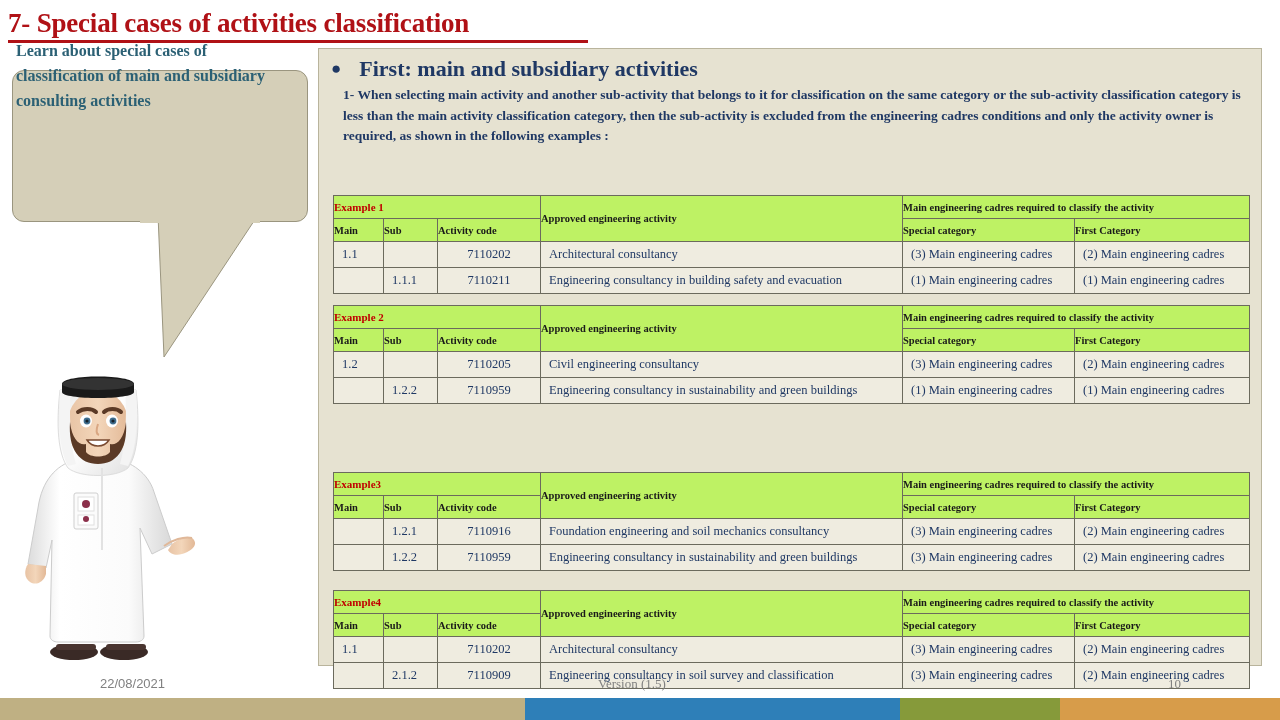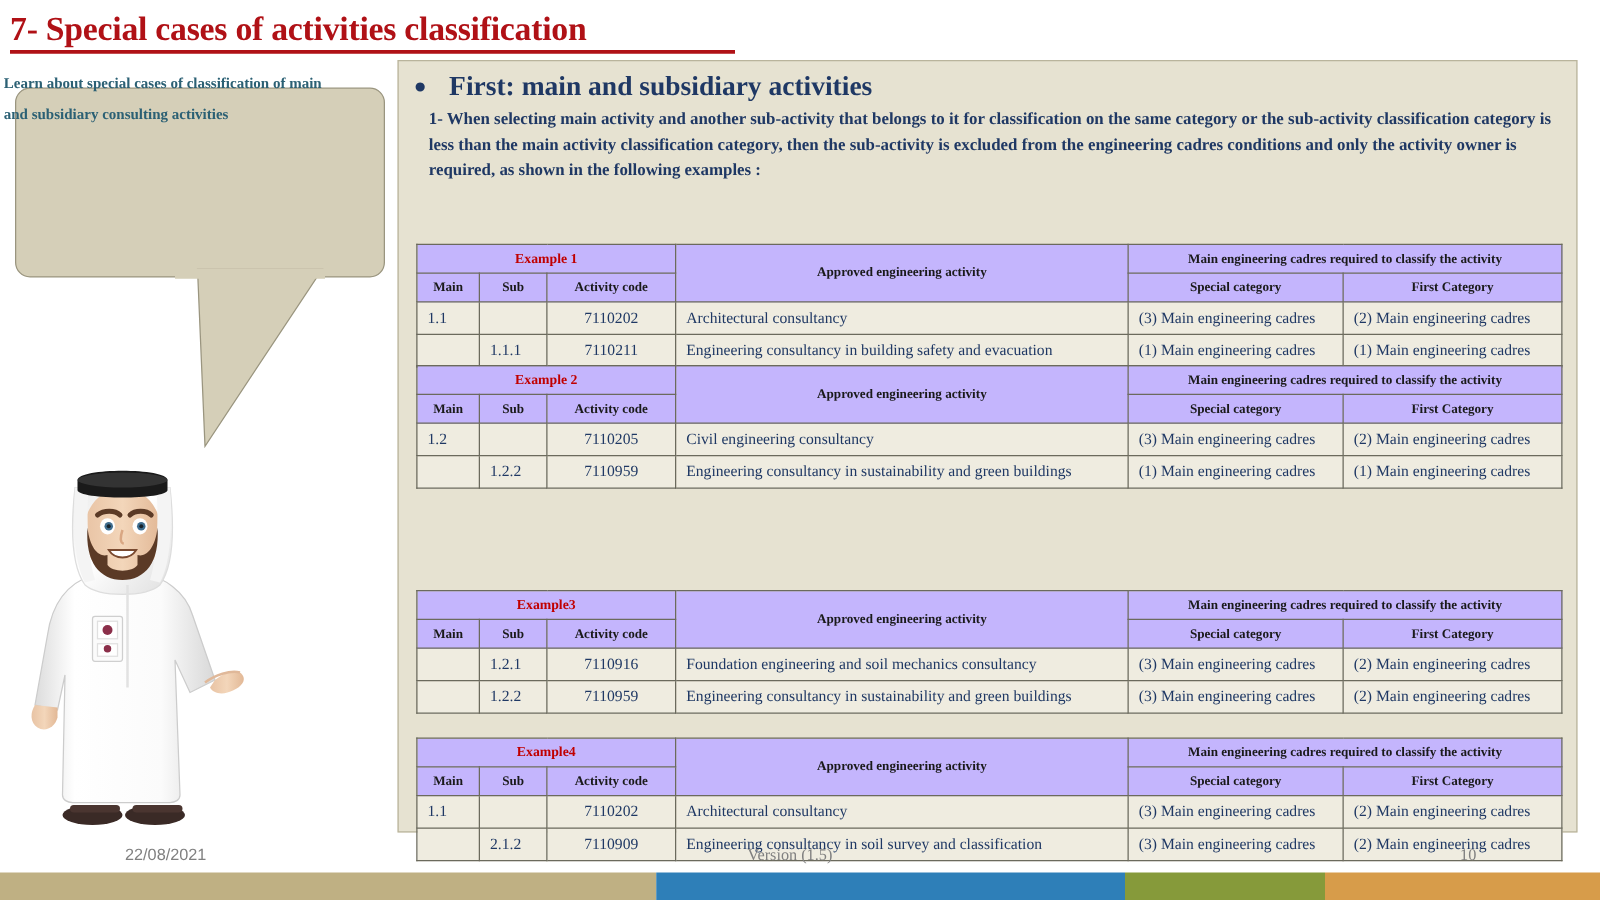--- a/index.html
+++ b/index.html
@@ -21,25 +21,24 @@
     background:#b01116;
   }
 
   
   #speech-bubble{
     position:absolute;left:12px;top:70px;width:296px;height:152px;
     background:#d5cfb8;border:1px solid #9a957f;border-radius:12px;
     box-sizing:border-box;
   }
   #speech-text{
-    position:absolute;left:3px;top:38px;width:262px;
-    font-family:"Liberation Serif", serif;
-    font-size:12px;font-weight:bold;color:#2b6074;
+    position:absolute;left:16px;top:38px;width:262px;
+    font-family:"Liberation Serif", serif;
+    font-size:16px;font-weight:bold;color:#2b6074;
     line-height:25px;
-    margin-top:16px;
   }
   #bubble-tail{
     position:absolute;left:140px;top:215px;width:120px;height:145px;
   }
 
   
   #character{
     position:absolute;left:12px;top:368px;width:185px;height:305px;
   }
 
@@ -74,43 +73,43 @@
     border-collapse:collapse;table-layout:fixed;
     border:1px solid #4a4a42;
   }
   .tbl td,.tbl th{
     border:1px solid #6b6a5d;
     padding:0;
     font-family:"Liberation Serif", serif;
     box-sizing:border-box;
   }
   .hdr{
-    background:#c4b5fd;color:#1a1a1a;
-    font-size:10.5px;font-weight:bold;text-align:center;
+    background:#bef264;color:#1a1a1a;
+    font-size:10.5px;font-weight:bold;text-align:left;
     height:23px;vertical-align:middle;
   }
   .hdr.ex{color:#c00000;font-size:11px;}
   .hdr.tall{height:46px;}
   .cell{
     background:#efece0;color:#1f3864;
     font-size:12.5px;height:26px;vertical-align:middle;
   }
   .cell.c{text-align:center;}
   .cell.l{text-align:left;padding-left:8px;}
   .cell.num{text-align:left;padding-left:8px;font-size:12.5px;}
 
   .col-main{width:50px;}
   .col-sub{width:54px;}
   .col-code{width:103px;}
   .col-act{width:362px;}
   .col-spec{width:172px;}
   .col-first{width:175px;}
 
   #tbl-1{top:146px;}
-  #tbl-2{top:243px;border-radius:12px;}
+  #tbl-2{top:256px;border-radius:12px;}
   #tbl-3{top:423px;}
   #tbl-4{top:541px;}
 
   
   #footer{
     position:absolute;left:0;top:676px;width:1280px;height:22px;
     font-family:"Liberation Sans", sans-serif;
     font-size:13px;color:#808080;
   }
   #footer-date{position:absolute;left:100px;top:0;}

